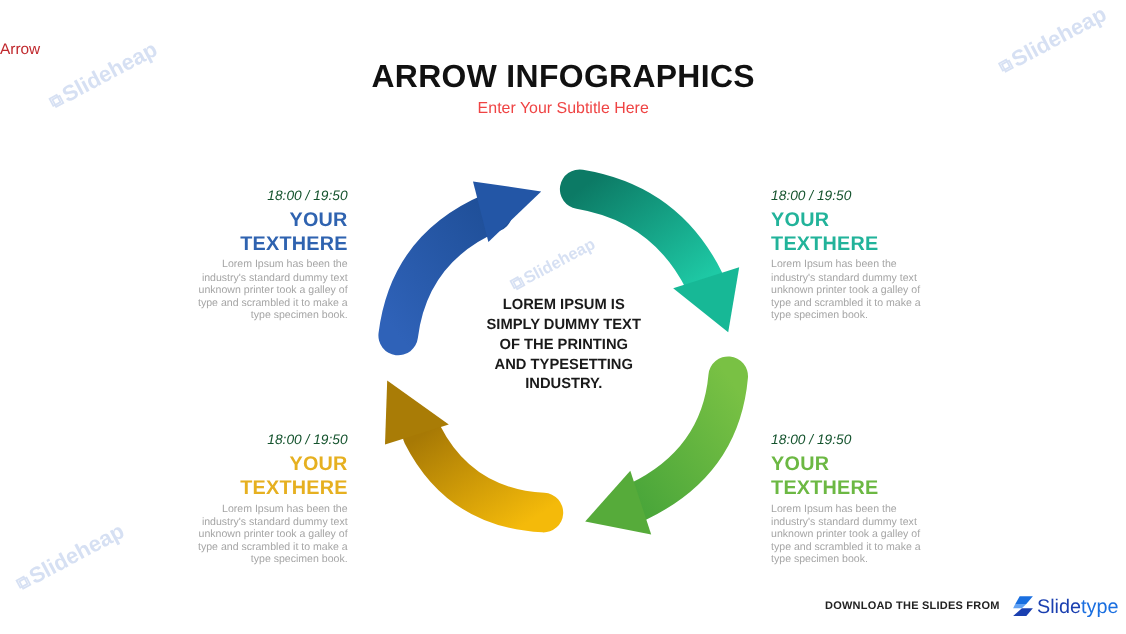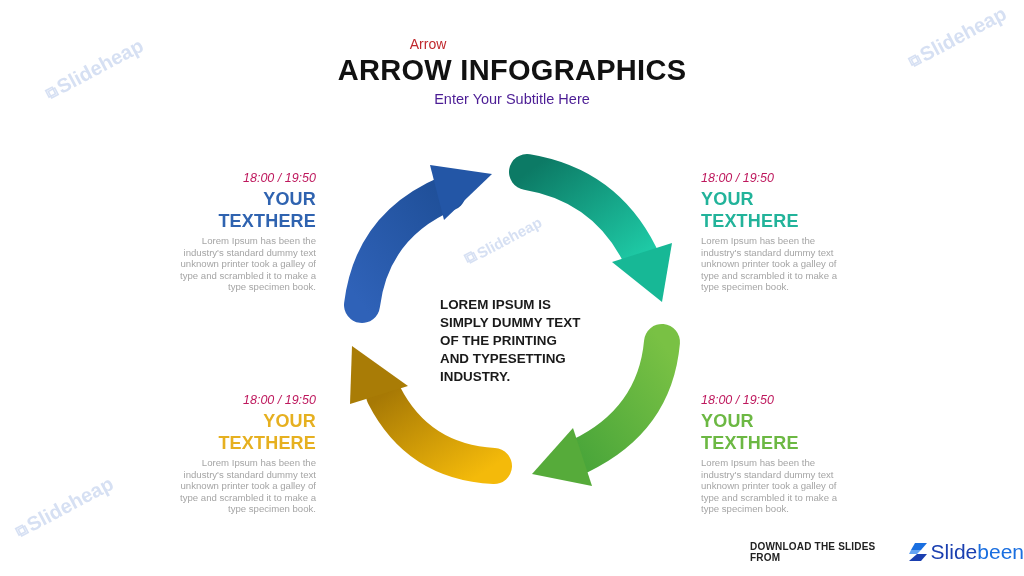--- a/index.html
+++ b/index.html
@@ -1,39 +1,39 @@
 <!DOCTYPE html>
 <html><head>
 <meta charset="utf-8">
 <style>
   html, body { margin:0; padding:0; }
   body { width:1024px; height:576px; background:#ffffff; position:relative; overflow:hidden;
          font-family:"Liberation Sans", "DejaVu Sans", sans-serif; }
   .abs { position:absolute; }
-  .kicker { left:0; width:856px; top:36px; text-align:center; color:#c0282d; font-size:14px; }
+  .kicker { left:0; width:856px; top:36px; color:#c0282d; font-size:14px; }
   .title { left:0; width:1024px; top:54px; text-align:center; color:#111; font-size:29px; font-weight:bold; letter-spacing:0.3px; }
-  .subtitle { left:0; width:1024px; top:91px; text-align:center; color:#4c1d95; font-size:14.5px; }
+  .subtitle { left:0; width:1024px; top:91px; text-align:center; color:#ef4444; font-size:14.5px; }
 
   .block { width:150px; }
   .block.left { text-align:right; }
   .block.right { text-align:left; }
-  .time { color:#be185d; font-style:italic; font-size:12.5px; line-height:16px; }
+  .time { color:#14532d; font-style:italic; font-size:12.5px; line-height:16px; }
   .heading { font-weight:bold; font-size:18px; line-height:22px; margin-top:2px; letter-spacing:0.2px; }
   .body-text { color:#a5a5a5; font-size:9.6px; line-height:11.6px; margin-top:3px; }
 
-  .center-text { left:440px; top:268px; width:145px; text-align:left; font-weight:bold; color:#1a1a1a;
-                 font-size:13.4px; line-height:18px;margin-top:28px; }
+  .center-text { left:440px; top:268px; width:145px; text-align:center; font-weight:bold; color:#1a1a1a;
+                 font-size:13.4px; line-height:18px; }
 
   .wm { color:#c9d6ef; font-size:20px; font-weight:bold; transform:rotate(-28deg); transform-origin:left bottom;
         opacity:0.75; display:flex; align-items:center; gap:2px; }
   .wm .glyph { font-size:16px; }
 
   .footer { left:750px; top:540px; display:flex; align-items:center; }
   .footer-label { font-size:10px; font-weight:bold; color:#222; letter-spacing:0.2px; margin-right:10px; }
-  .footer-brand { display:flex; align-items:center; font-size:21px; color:#1a6fe0; }
+  .footer-brand { display:flex; align-items:center; font-size:18px; color:#1a6fe0; }
   .footer-brand .s { color:#1a3fb0; }
 </style>
 </head>
 <body>
 
 <div class="abs kicker">Arrow</div>
 <div class="abs title">ARROW INFOGRAPHICS</div>
 <div class="abs subtitle">Enter Your Subtitle Here</div>
 
 <div class="abs wm" style="left:52px; top:82px;">
@@ -122,15 +122,15 @@
 
 <div class="abs footer">
   <span class="footer-label">DOWNLOAD THE SLIDES FROM</span>
   <span class="footer-brand">
     <svg width="24" height="22" viewBox="0 0 24 22">
       <path d="M8,2 L20,2 L14,9 L4,9 Z" fill="#1a6fe0"></path>
       <path d="M10,13 L20,13 L14,20 L2,20 Z" fill="#1a3fb0"></path>
       <path d="M4,9 L14,9 L10,13 L2,13 Z" fill="#3d8cf0" opacity="0.8"></path>
     </svg>
     <span class="s">Slide</span>
-      <span>been</span>
+      <span>type</span>
   </span>
 </div>
 
 </body></html>

